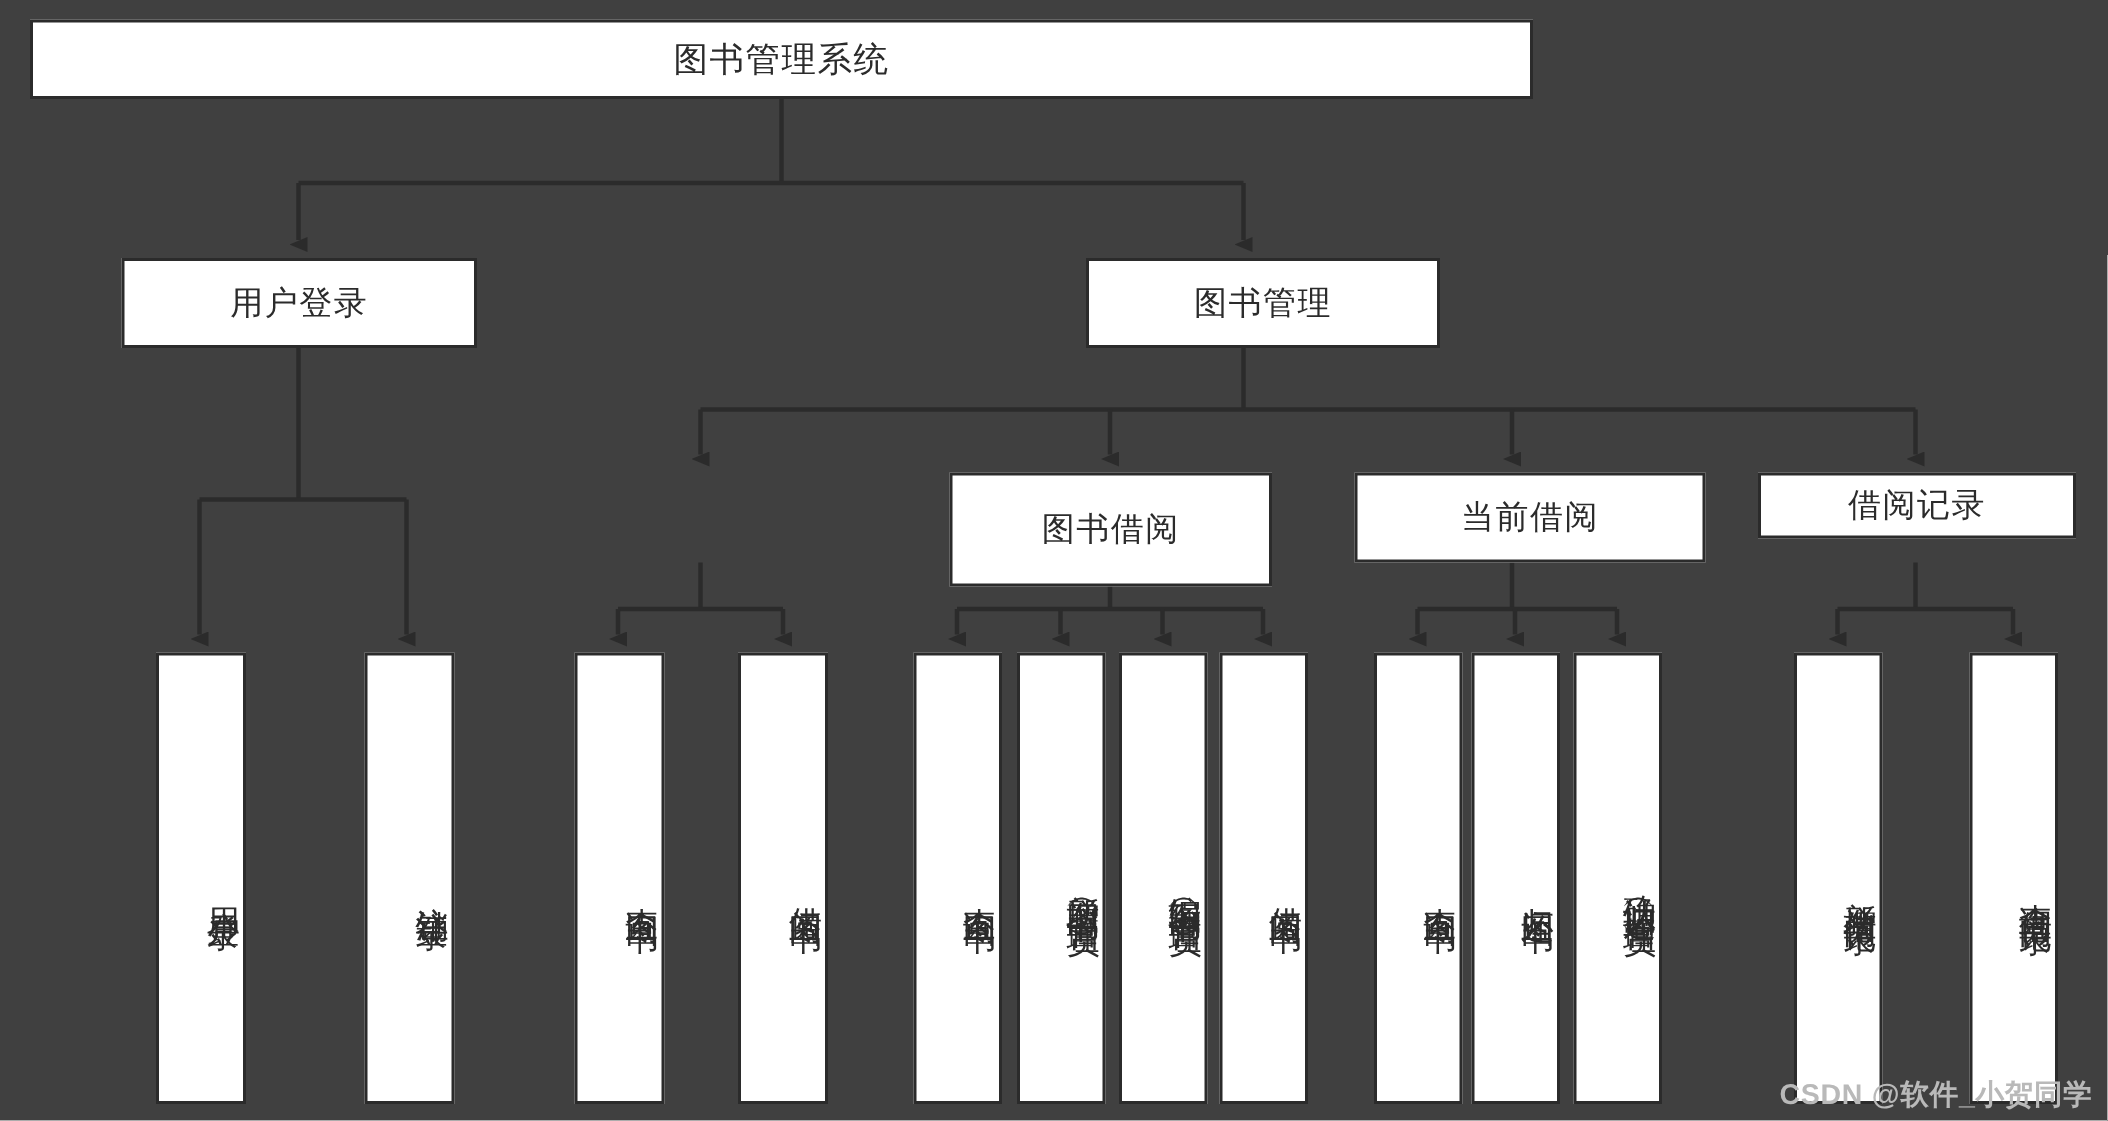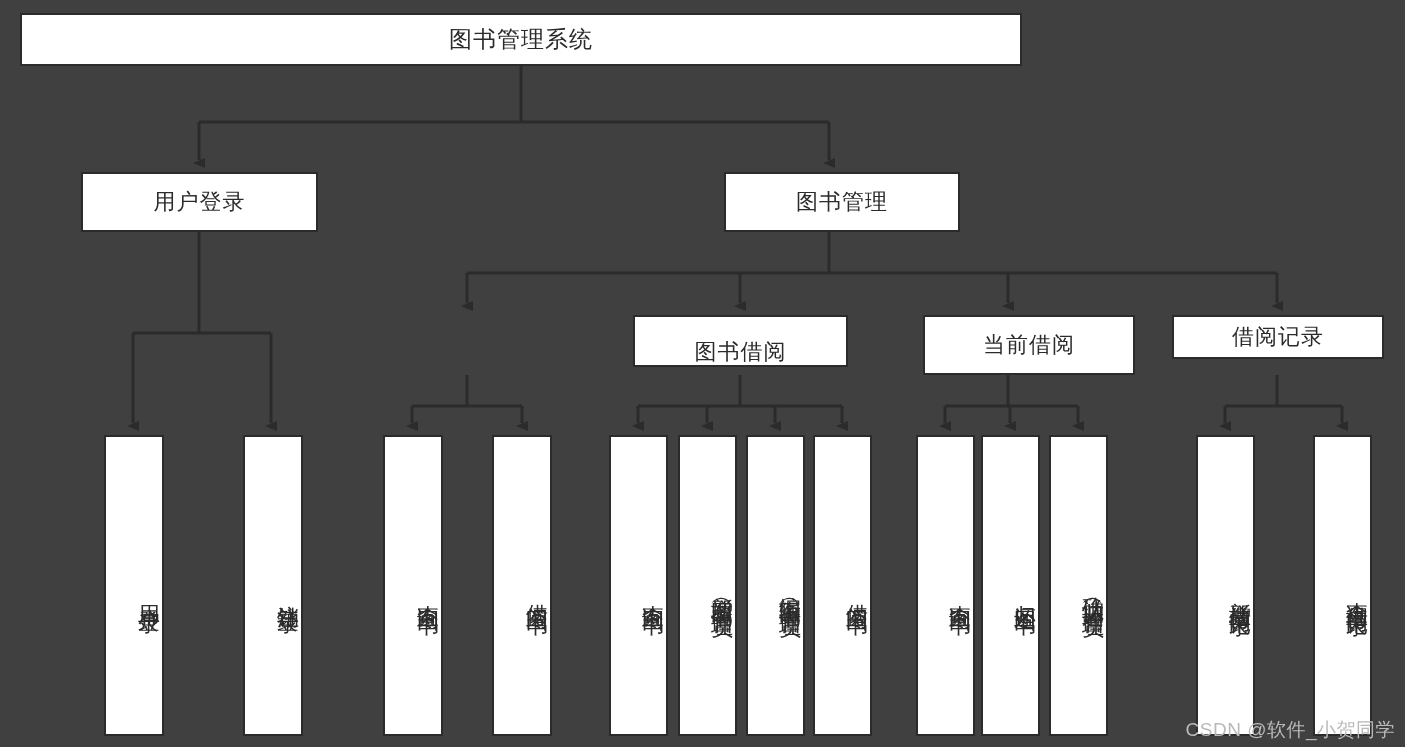--- a/index.html
+++ b/index.html
@@ -61,20 +61,21 @@
   }
   .watermark {
     position: absolute;
     right: 10px;
     bottom: 4px;
     font-size: 19px;
     color: #b9b9b9;
     letter-spacing: 0.5px;
     white-space: nowrap;
     font-family: "Liberation Sans", "DejaVu Sans", sans-serif;
+    font-weight: bold;
   }
 </style>
 </head>
 <body>
 
 <div id="canvas">
 
   <svg class="edges" viewBox="0 0 1405 747">
     <defs>
       <marker id="arrow" markerWidth="10" markerHeight="12" refX="2" refY="6" orient="auto" markerUnits="userSpaceOnUse">
@@ -131,24 +132,24 @@
     <span>图书管理系统</span>
   </div>
 
   <div class="node horiz" style="left:81px; top:172px; width:237px; height:60px;">
     <span>用户登录</span>
   </div>
   <div class="node horiz" style="left:712px; top:172px; width:236px; height:60px;margin-left:12px;">
     <span>图书管理</span>
   </div>
 
-  <div class="node horiz" style="left:633px; top:315px; width:215px; height:52px;align-items:flex-end;">
+  <div class="node horiz" style="left:633px; top:315px; width:215px; height:76px;">
     <span>图书借阅</span>
   </div>
-  <div class="node horiz" style="left:903px; top:315px; width:212px; height:60px;margin-left:20px;">
+  <div class="node horiz" style="left:903px; top:315px; width:234px; height:60px;">
     <span>当前借阅</span>
   </div>
   <div class="node horiz" style="left:1172px; top:315px; width:212px; height:44px;">
     <span>借阅记录</span>
   </div>
 
   <div class="node vert" style="left:104px; top:435px; width:60px; height:301px;">
     <span class="vlabel">用户登录</span>
   </div>
   <div class="node vert" style="left:243px; top:435px; width:60px; height:301px;">

